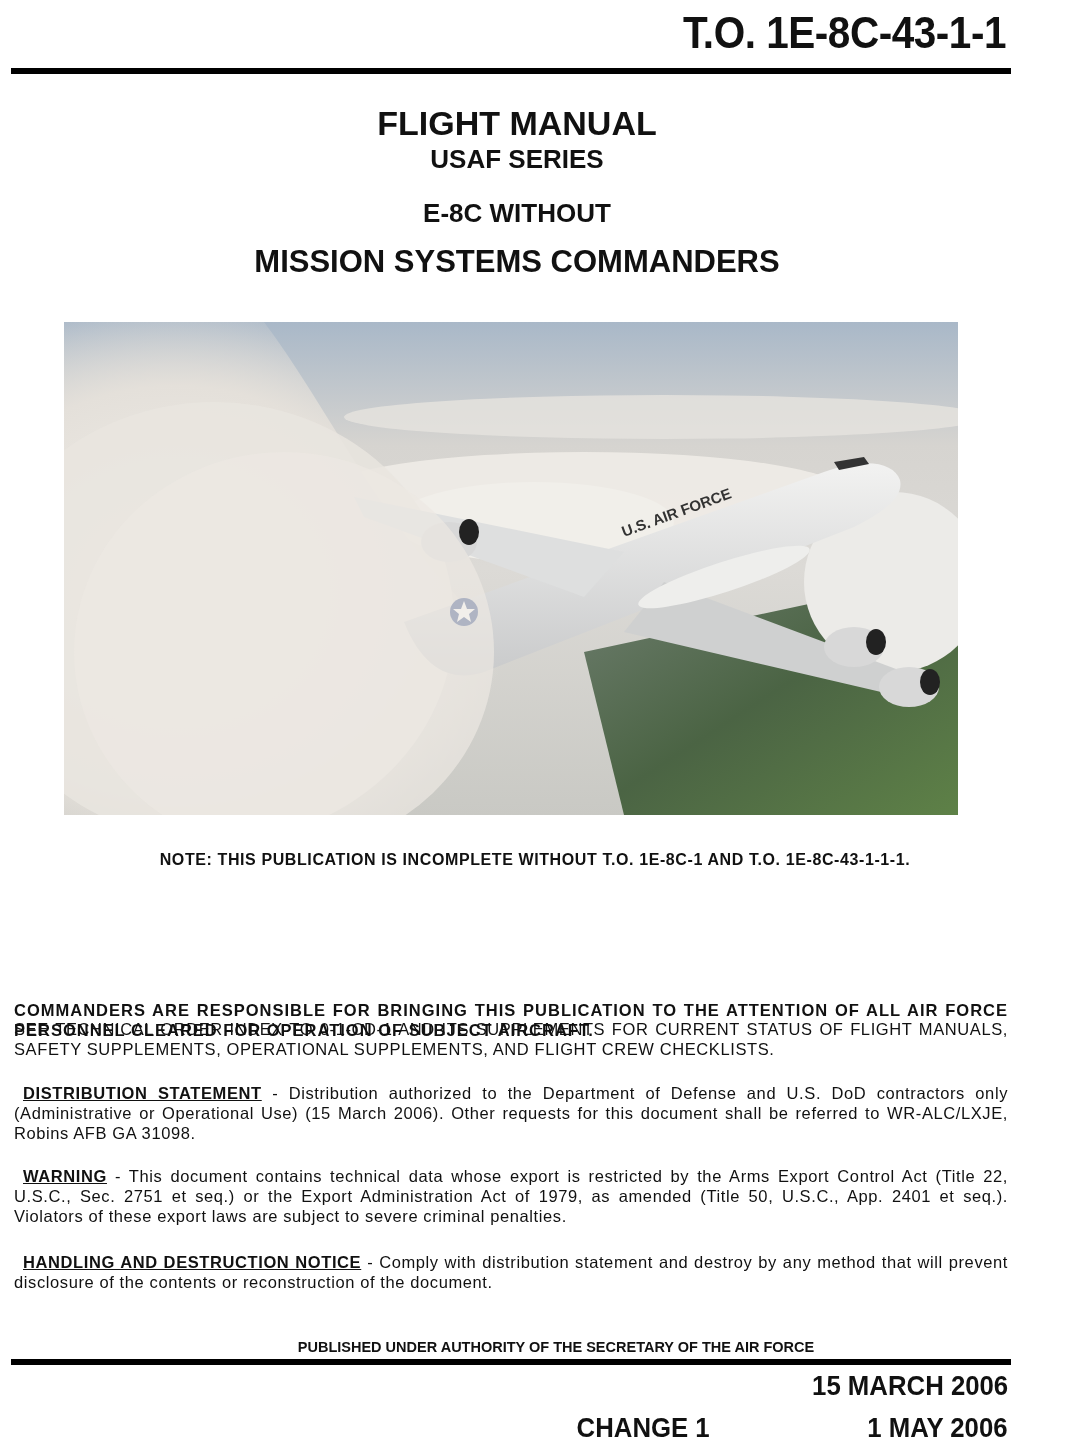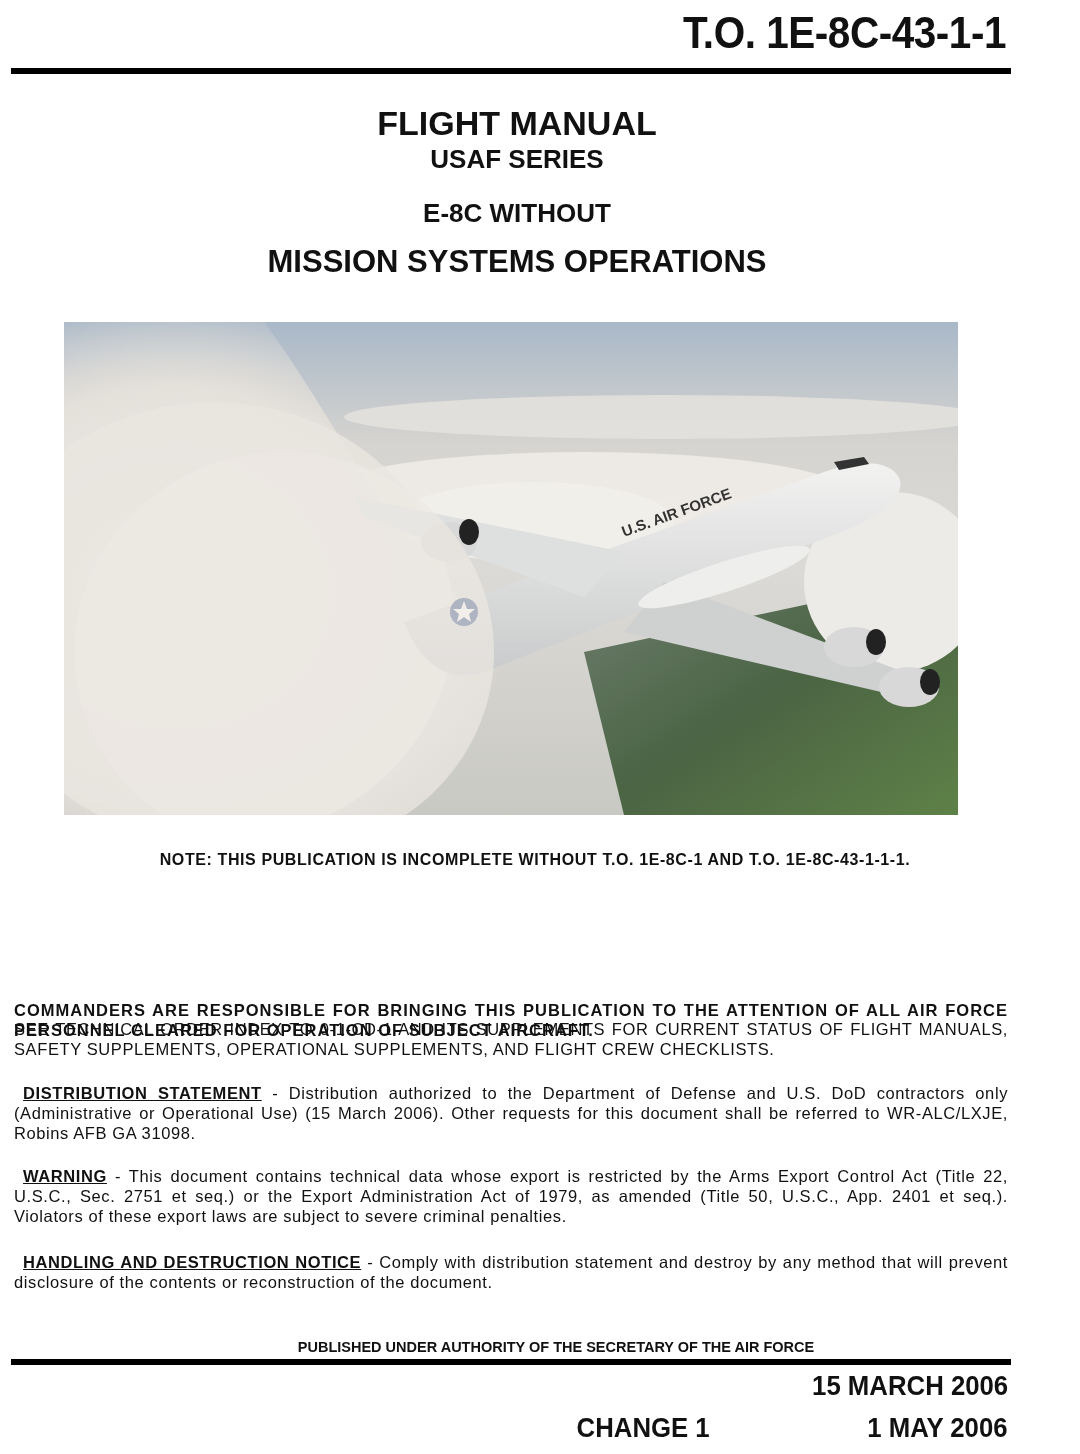--- a/index.html
+++ b/index.html
@@ -22,21 +22,21 @@
 </style>
 </head>
 <body>
 
 <div class="abs to-number">T.O. 1E-8C-43-1-1</div>
 <div class="abs rule" style="top:68px;"></div>
 
 <div class="abs center t1">FLIGHT MANUAL</div>
 <div class="abs center t2">USAF SERIES</div>
 <div class="abs center t3">E-8C WITHOUT</div>
-<div class="abs center t4">MISSION SYSTEMS OPERATIONS</div>
+<div class="abs center t4">MISSION SYSTEMS COMMANDERS</div>
 
 <div class="abs photo">
   <svg width="894" height="493" viewBox="0 0 894 493" xmlns="http://www.w3.org/2000/svg">
     <defs>
       <linearGradient id="sky" x1="0" y1="0" x2="0" y2="1">
         <stop offset="0" stop-color="#a9b8c8"></stop>
         <stop offset="0.25" stop-color="#d6d4d0"></stop>
         <stop offset="0.5" stop-color="#dcdad6"></stop>
         <stop offset="1" stop-color="#c9c9c4"></stop>
       </linearGradient>

